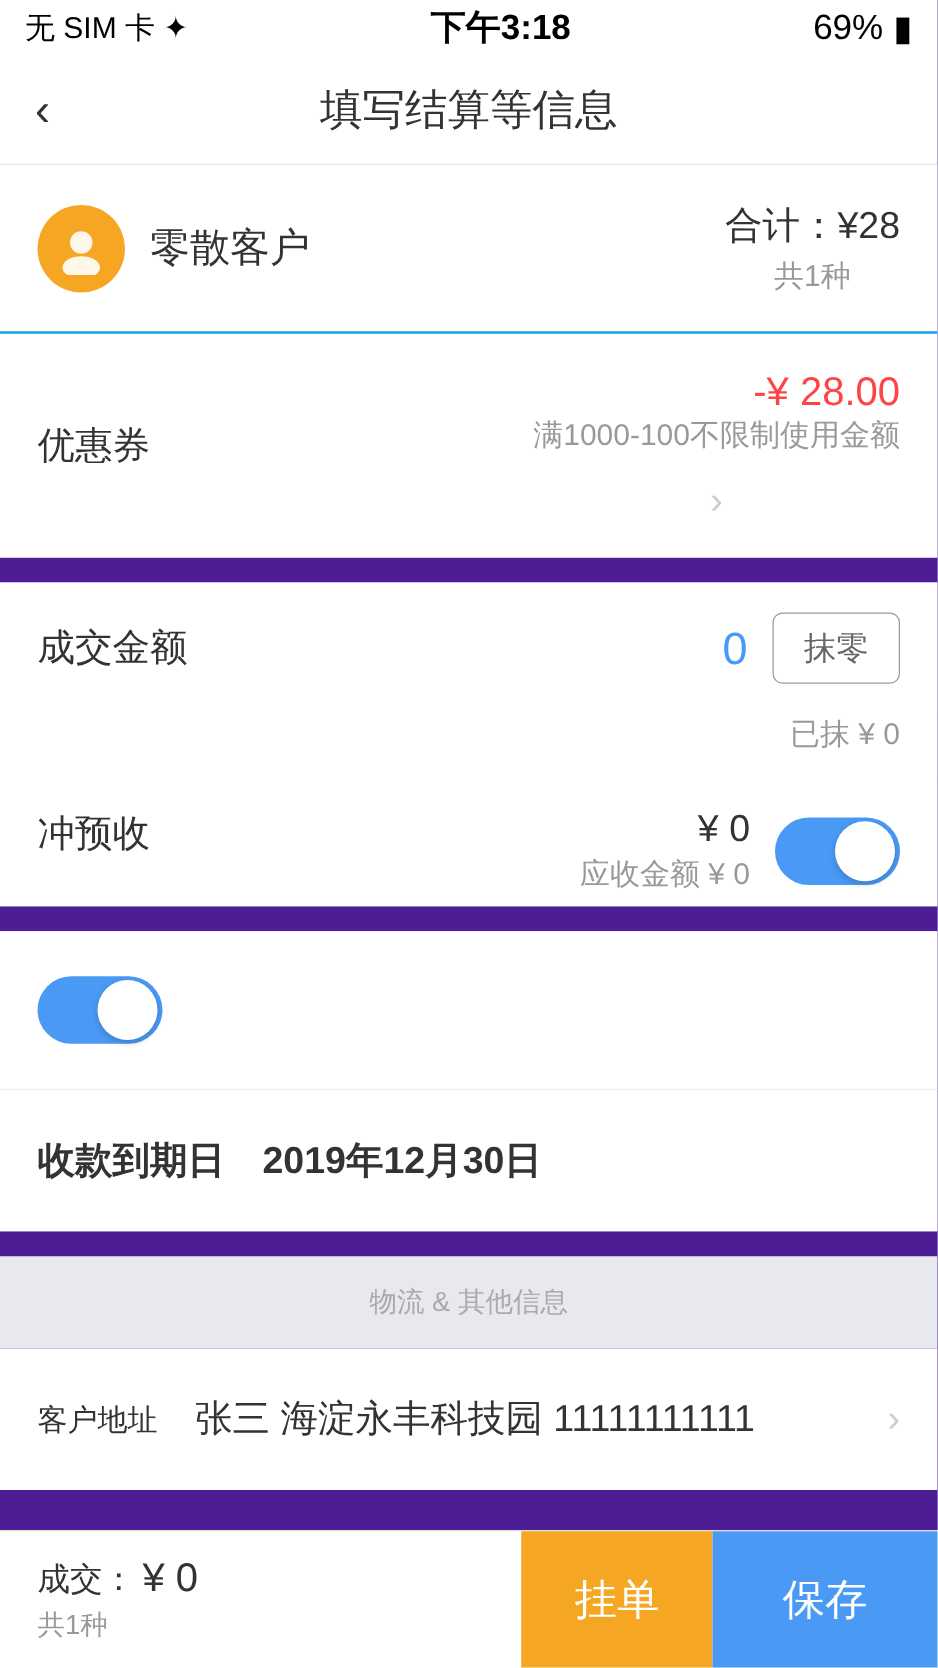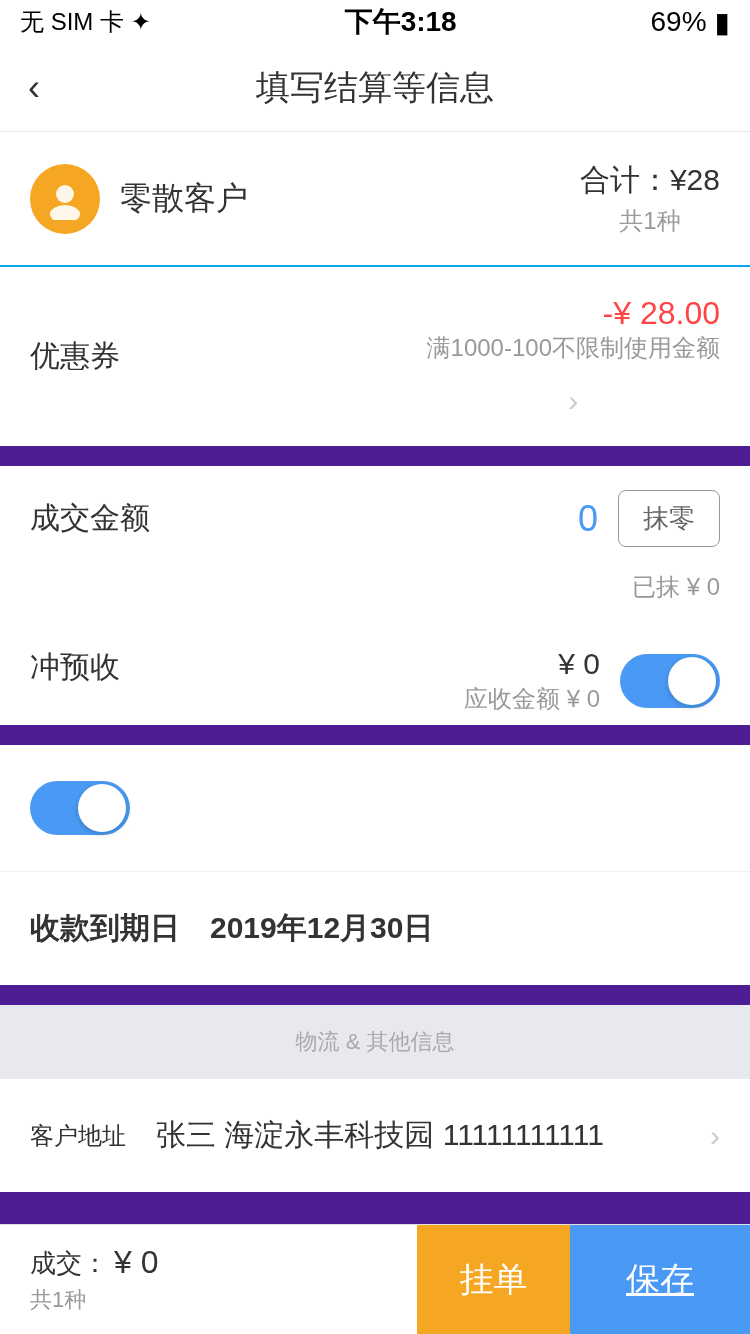--- a/index.html
+++ b/index.html
@@ -295,21 +295,20 @@
     }
     .btn-save {
       width: 180px;
       background: #4a9af5;
       color: #fff;
       font-size: 34px;
       display: flex;
       align-items: center;
       justify-content: center;
       cursor: pointer;
-      text-decoration: underline;
     }
 
     .amount-sub-row {
       padding: 0 30px 20px;
       background: #fff;
       text-align: right;
       font-size: 24px;
       color: #999;
     }
   </style>

